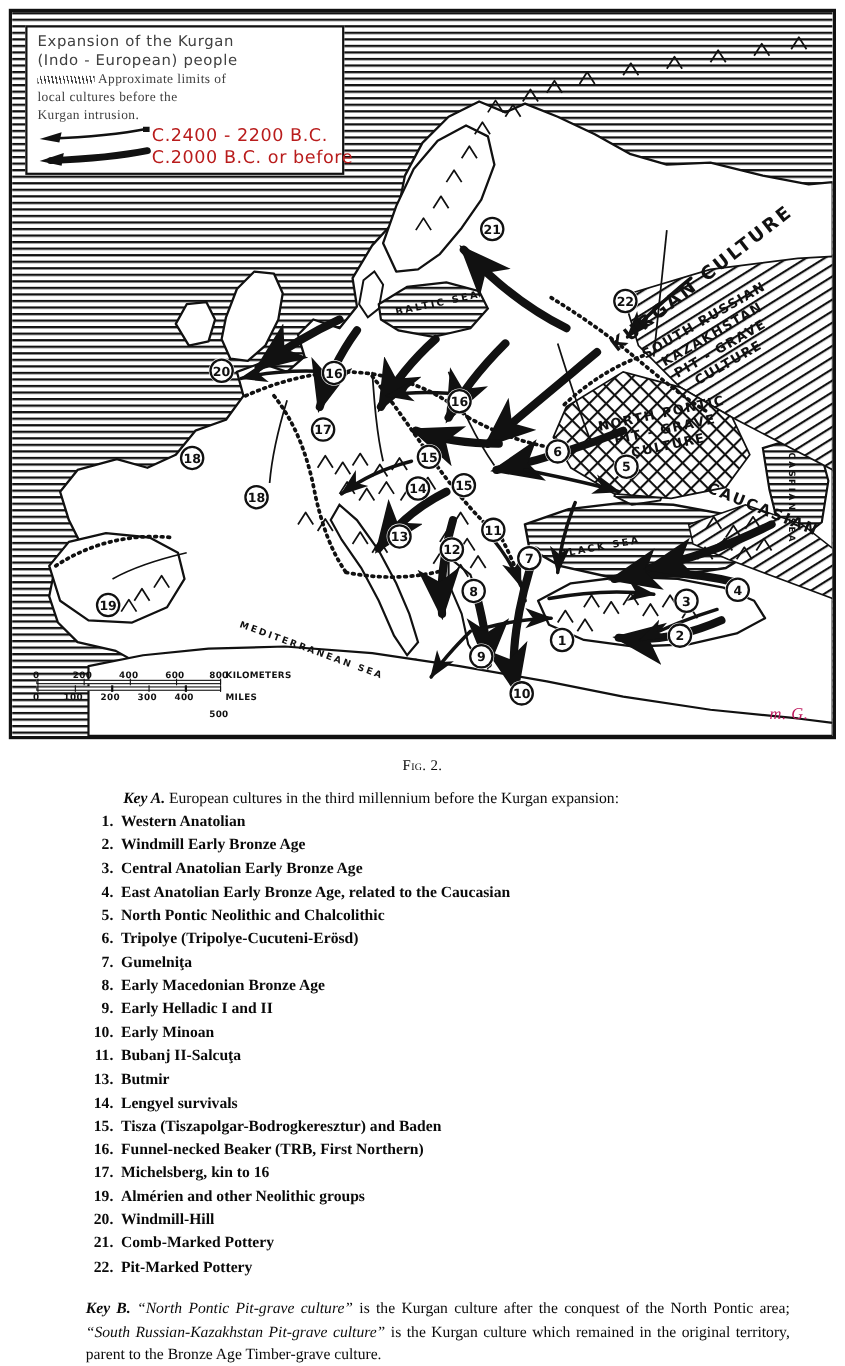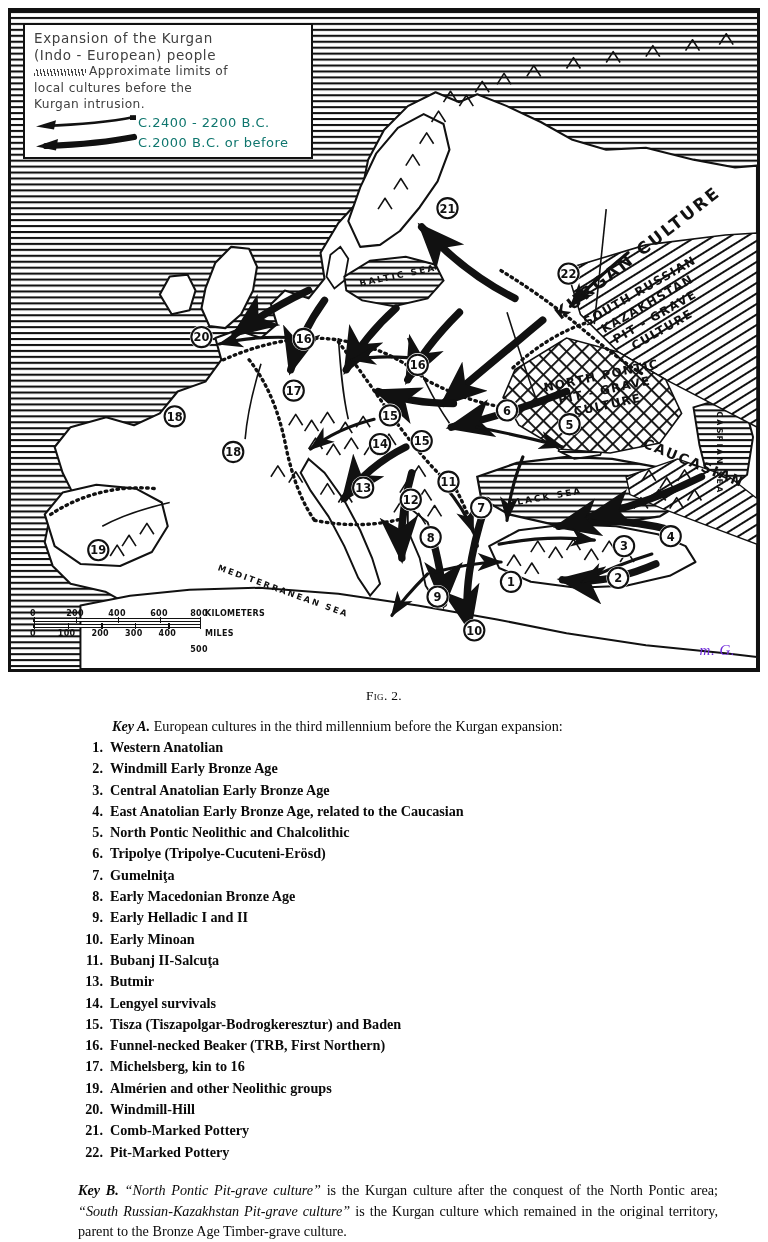--- a/index.html
+++ b/index.html
@@ -54,20 +54,21 @@
   .lg-line {
     font-size: 13.5px;
     letter-spacing: 0.6px;
     line-height: 16.5px;
     white-space: nowrap;
     color: #404040;
   }
   .lg-line.small {
     font-size: 12.2px;
     letter-spacing: 0.4px;
+    font-family: Liberation Serif, serif;
   }
   .lg-hatchmark {
     display: inline-block;
     width: 52px;
     height: 7px;
     vertical-align: -1px;
     margin-right: 3px;
     background:
       repeating-linear-gradient(78deg, #111 0 1.2px, transparent 1.2px 3.4px);
     opacity: .78;
@@ -83,24 +84,24 @@
     align-items: center;
     height: 20px;
   }
   .lg-arrowcell {
     width: 104px;
     flex: 0 0 104px;
     height: 18px;
     position: relative;
   }
   .lg-row-label {
-    font-size: 13px;
+    font-size: 16px;
     letter-spacing: 0.5px;
     white-space: nowrap;
-    color: #0f766e;
+    color: #b91c1c;
   }
 
   
   #scale-bar {
     position: absolute;
     left: 22px;
     bottom: 28px;
     width: 215px;
     z-index: 40;
     font-family: "DejaVu Sans", sans-serif;
@@ -132,21 +133,21 @@
   }
 
   
   #signature {
     position: absolute;
     right: 22px;
     bottom: 10px;
     font-family: "Liberation Serif", serif;
     font-style: italic;
     font-size: 15px;
-    color: #6d28d9;
+    color: #be185d;
     z-index: 40;
     letter-spacing: .5px;
     margin-left: 24px;
   }
 
   
   #fig-caption {
     position: absolute;
     left: 0;
     top: 688px;

